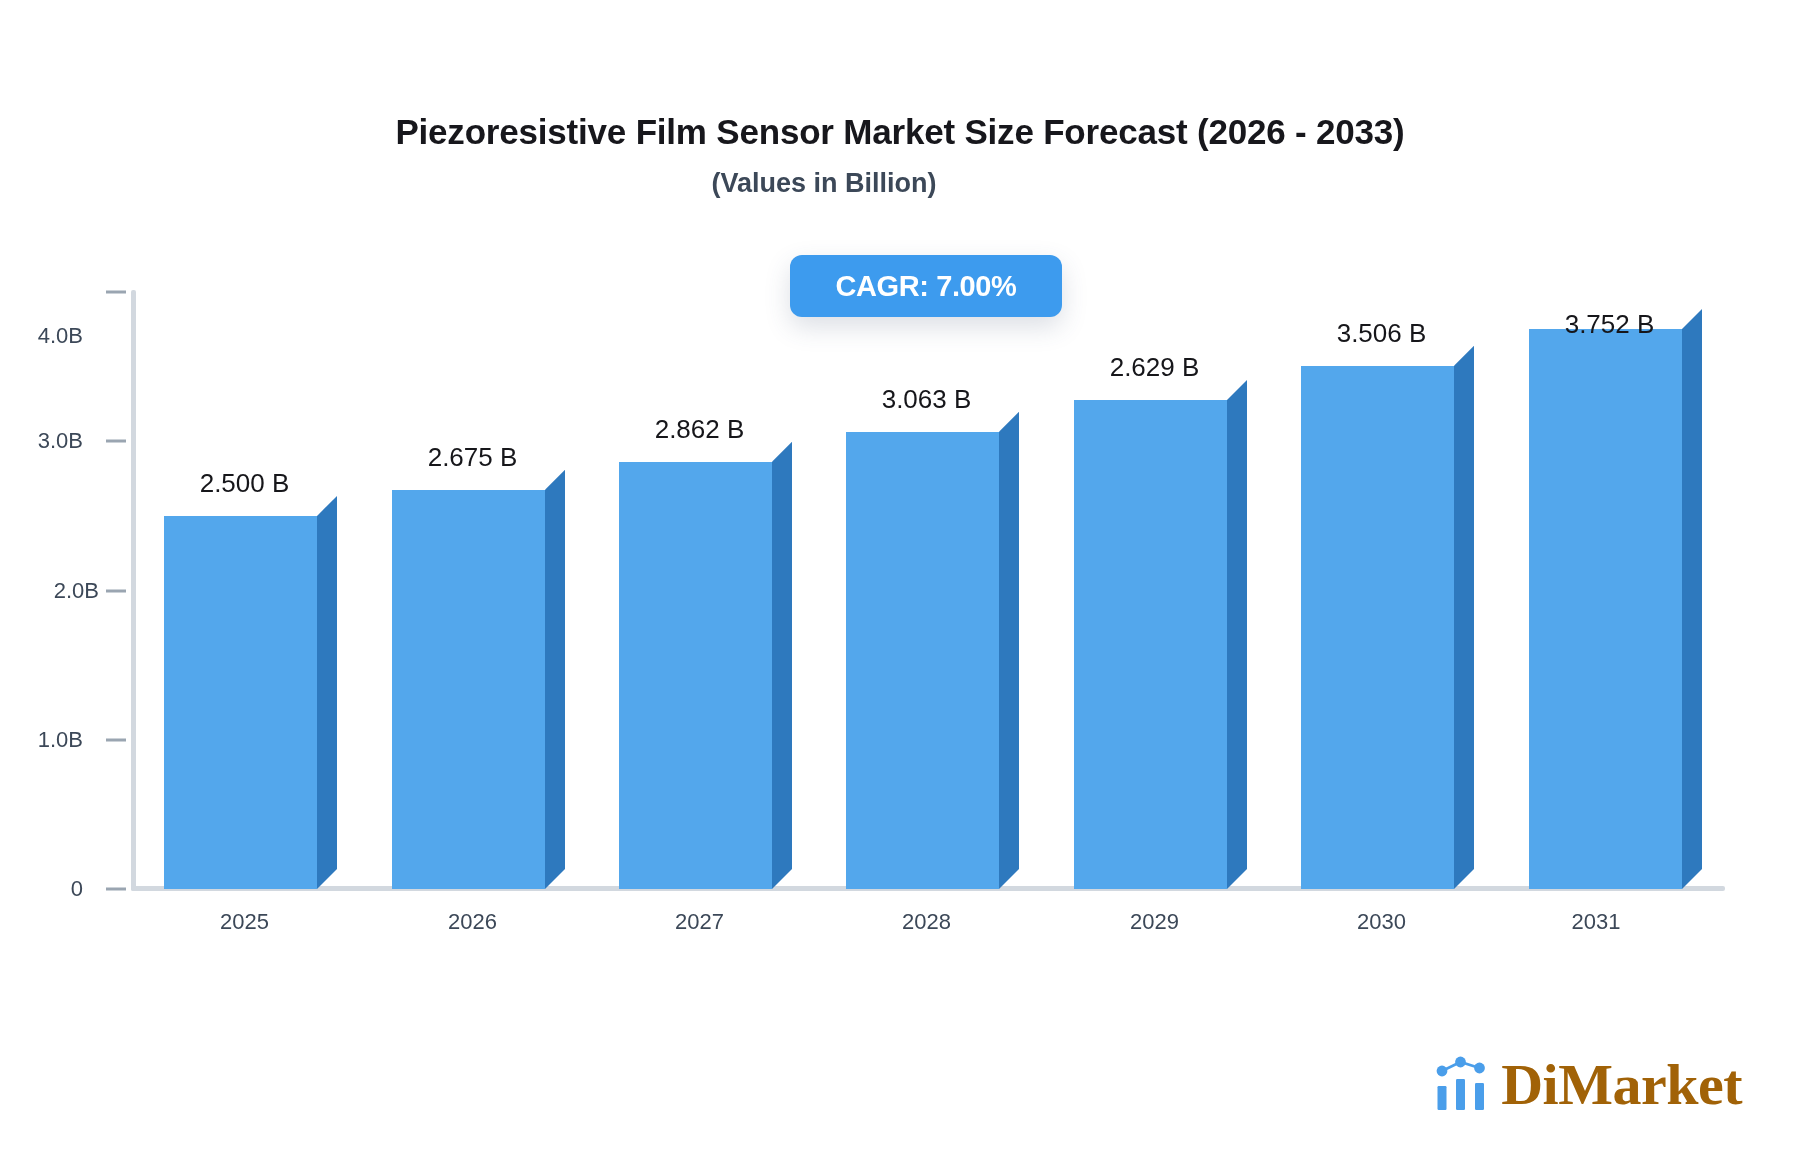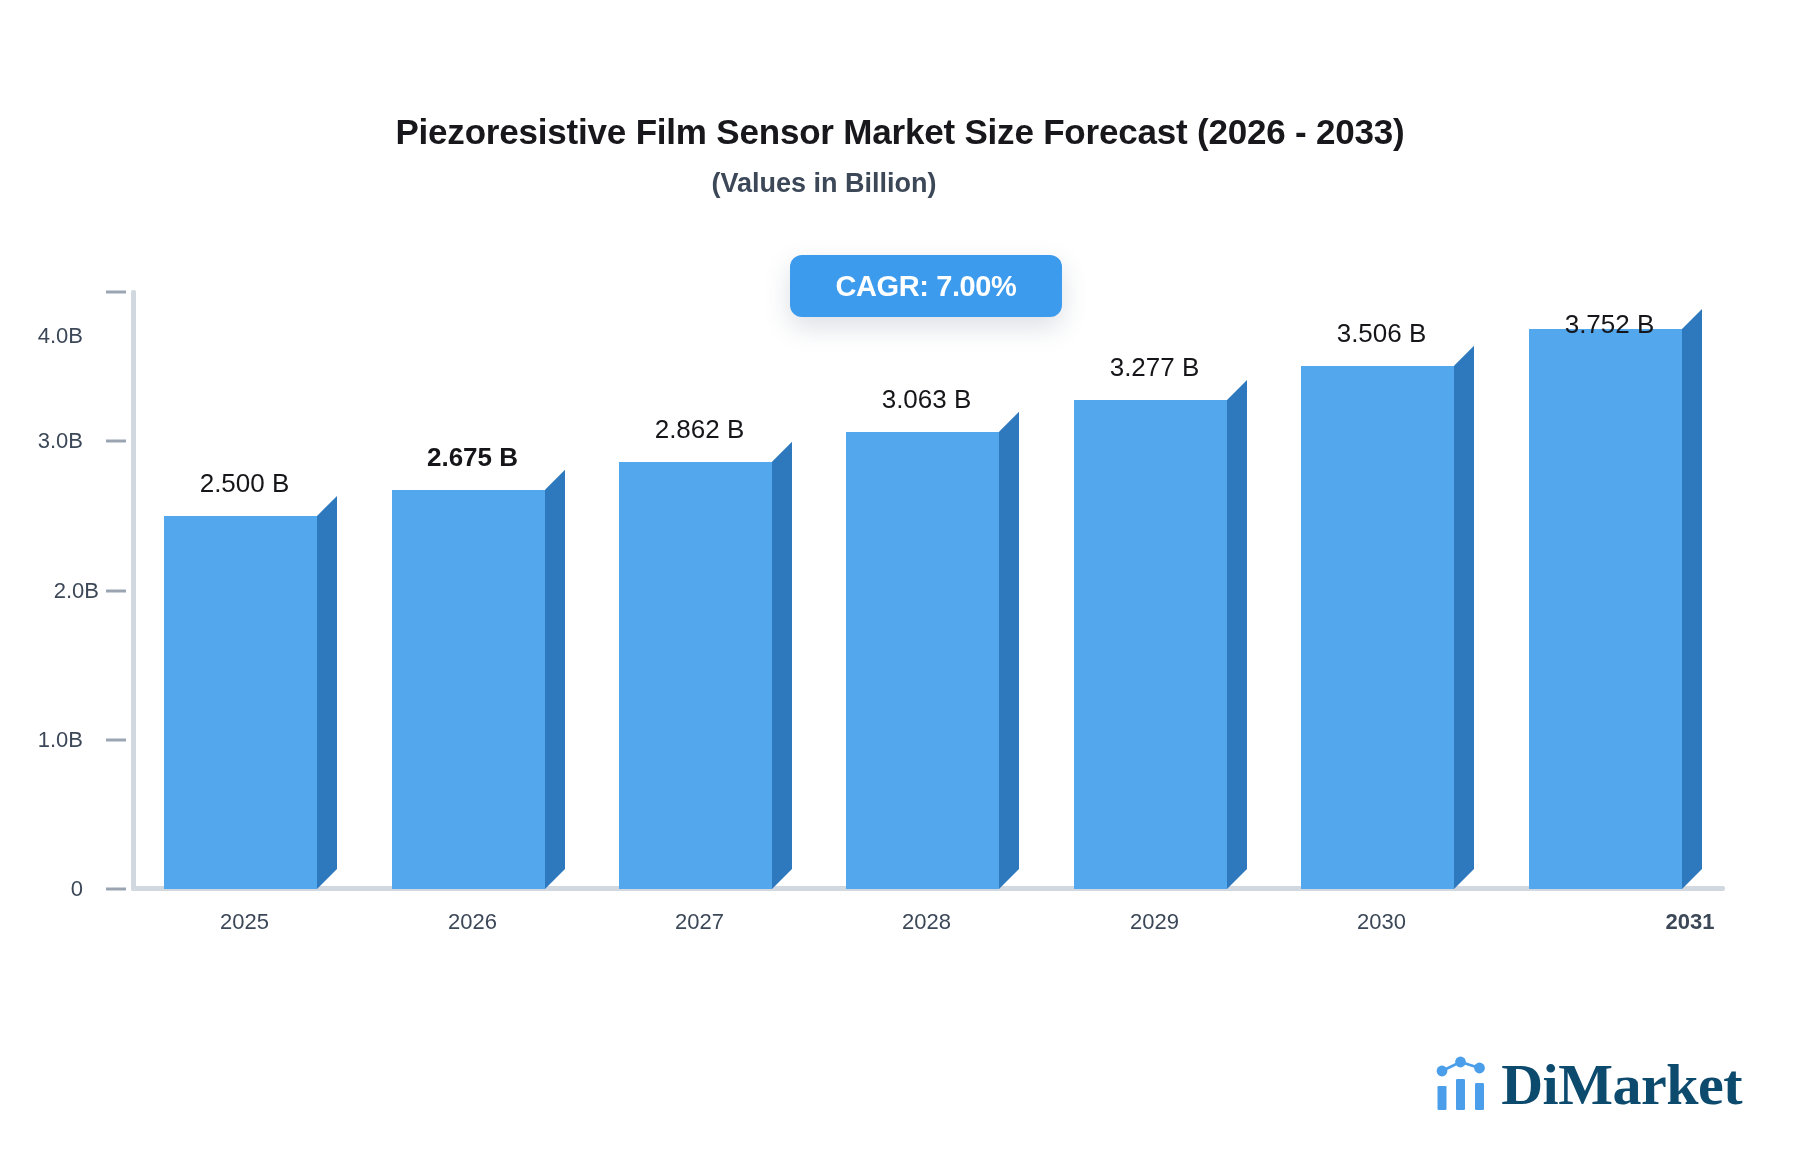--- a/index.html
+++ b/index.html
@@ -151,21 +151,21 @@
   .logo-mark {
     width: 52px;
     height: 54px;
     position: relative;
     margin-bottom: 4px;
   }
   .logo-text {
     font-family: "Liberation Serif", serif;
     font-size: 58px;
     font-weight: bold;
-    color: #0c4a6e;
+    color: #a16207;
     line-height: 0.98;
     letter-spacing: -0.5px;
     white-space: nowrap;
     margin-top: 9px;
   }
 </style>
 </head>
 <body>
 
 <div class="canvas">
@@ -200,42 +200,42 @@
       <div class="y-tick" style="top: 292px;">
         <div class="y-tick-label" style="right: 48px; margin-top: 44px;">4.0B</div>
         <div class="y-tick-mark" style="left: 106px;"></div>
       </div>
       <div style="position: absolute; left: 317px; top: 495.875px; width: 20px; height: 393.125px; background: rgb(46, 121, 190); clip-path: polygon(0px 5.08744%, 100% 0px, 100% 94.9126%, 0px 100%);"></div>
       <div style="position: absolute; left: 164px; top: 515.875px; width: 153px; height: 373.125px; background: rgb(83, 167, 236);"></div>
       <div class="bar-label" style="left: 244.5px; top: 467.875px;">2.500 B</div>
       <div class="x-tick-label" style="left: 244.5px;">2025</div>
       <div style="position: absolute; left: 545px; top: 469.756px; width: 20px; height: 419.244px; background: rgb(46, 121, 190); clip-path: polygon(0px 4.77049%, 100% 0px, 100% 95.2295%, 0px 100%);"></div>
       <div style="position: absolute; left: 392px; top: 489.756px; width: 153px; height: 399.244px; background: rgb(83, 167, 236);"></div>
-      <div class="bar-label" style="left: 472.5px; top: 441.756px; font-weight: bold;">2.675 B</div>
+      <div class="bar-label" style="left: 472.5px; top: 441.756px;">2.675 B</div>
       <div class="x-tick-label" style="left: 472.5px; text-align: center;">2026</div>
       <div style="position: absolute; left: 772px; top: 441.846px; width: 20px; height: 447.154px; background: rgb(46, 121, 190); clip-path: polygon(0px 4.47274%, 100% 0px, 100% 95.5273%, 0px 100%);"></div>
       <div style="position: absolute; left: 619px; top: 461.846px; width: 153px; height: 427.154px; background: rgb(83, 167, 236);"></div>
       <div class="bar-label" style="left: 699.5px; top: 413.846px;">2.862 B</div>
       <div class="x-tick-label" style="left: 699.5px;">2027</div>
       <div style="position: absolute; left: 999px; top: 411.847px; width: 20px; height: 477.153px; background: rgb(46, 121, 190); clip-path: polygon(0px 4.19153%, 100% 0px, 100% 95.8085%, 0px 100%);"></div>
       <div style="position: absolute; left: 846px; top: 431.847px; width: 153px; height: 457.153px; background: rgb(83, 167, 236);"></div>
       <div class="bar-label" style="left: 926.5px; top: 383.847px;">3.063 B</div>
       <div class="x-tick-label" style="left: 926.5px;">2028</div>
       <div style="position: absolute; left: 1227px; top: 379.908px; width: 20px; height: 509.092px; background: rgb(46, 121, 190); clip-path: polygon(0px 3.92856%, 100% 0px, 100% 96.0714%, 0px 100%);"></div>
       <div style="position: absolute; left: 1074px; top: 399.908px; width: 153px; height: 489.092px; background: rgb(83, 167, 236);"></div>
-      <div class="bar-label" style="left: 1154.5px; top: 351.908px;">3.277 B</div>
+      <div class="bar-label" style="left: 1154.5px; top: 351.908px;">2.629 B</div>
       <div class="x-tick-label" style="left: 1154.5px;">2029</div>
       <div style="position: absolute; left: 1454px; top: 345.729px; width: 20px; height: 543.27px; background: rgb(46, 121, 190); clip-path: polygon(0px 3.68141%, 100% 0px, 100% 96.3186%, 0px 100%);"></div>
       <div style="position: absolute; left: 1301px; top: 365.729px; width: 153px; height: 523.27px; background: rgb(83, 167, 236);"></div>
       <div class="bar-label" style="left: 1381.5px; top: 317.729px; text-align: right;">3.506 B</div>
       <div class="x-tick-label" style="left: 1381.5px;">2030</div>
       <div style="position: absolute; left: 1682px; top: 309.014px; width: 20px; height: 579.986px; background: rgb(46, 121, 190); clip-path: polygon(0px 3.44836%, 100% 0px, 100% 96.5516%, 0px 100%);"></div>
       <div style="position: absolute; left: 1529px; top: 329.014px; width: 153px; height: 559.986px; background: rgb(83, 167, 236);"></div>
       <div class="bar-label" style="left: 1609.5px; top: 281.014px; margin-top: 28px;">3.752 B</div>
-      <div class="x-tick-label" style="left: 1690px; font-weight: bold;">2031</div>
+      <div class="x-tick-label" style="left: 1596px;">2031</div>
     </div>
 
   <div class="logo">
     <div class="logo-mark">
       <svg viewBox="0 0 52 54" width="52" height="54" aria-hidden="true">
         <circle cx="7" cy="15" r="5.4" fill="#4a9eea"></circle>
         <circle cx="25.5" cy="6" r="5.4" fill="#4a9eea"></circle>
         <circle cx="44.5" cy="12" r="5.4" fill="#4a9eea"></circle>
         <path d="M7 15 L25.5 6 L44.5 12" stroke="#4a9eea" stroke-width="2.6" fill="none"></path>
         <rect x="2.5" y="30" width="9" height="24" rx="1.2" fill="#4a9eea"></rect>

